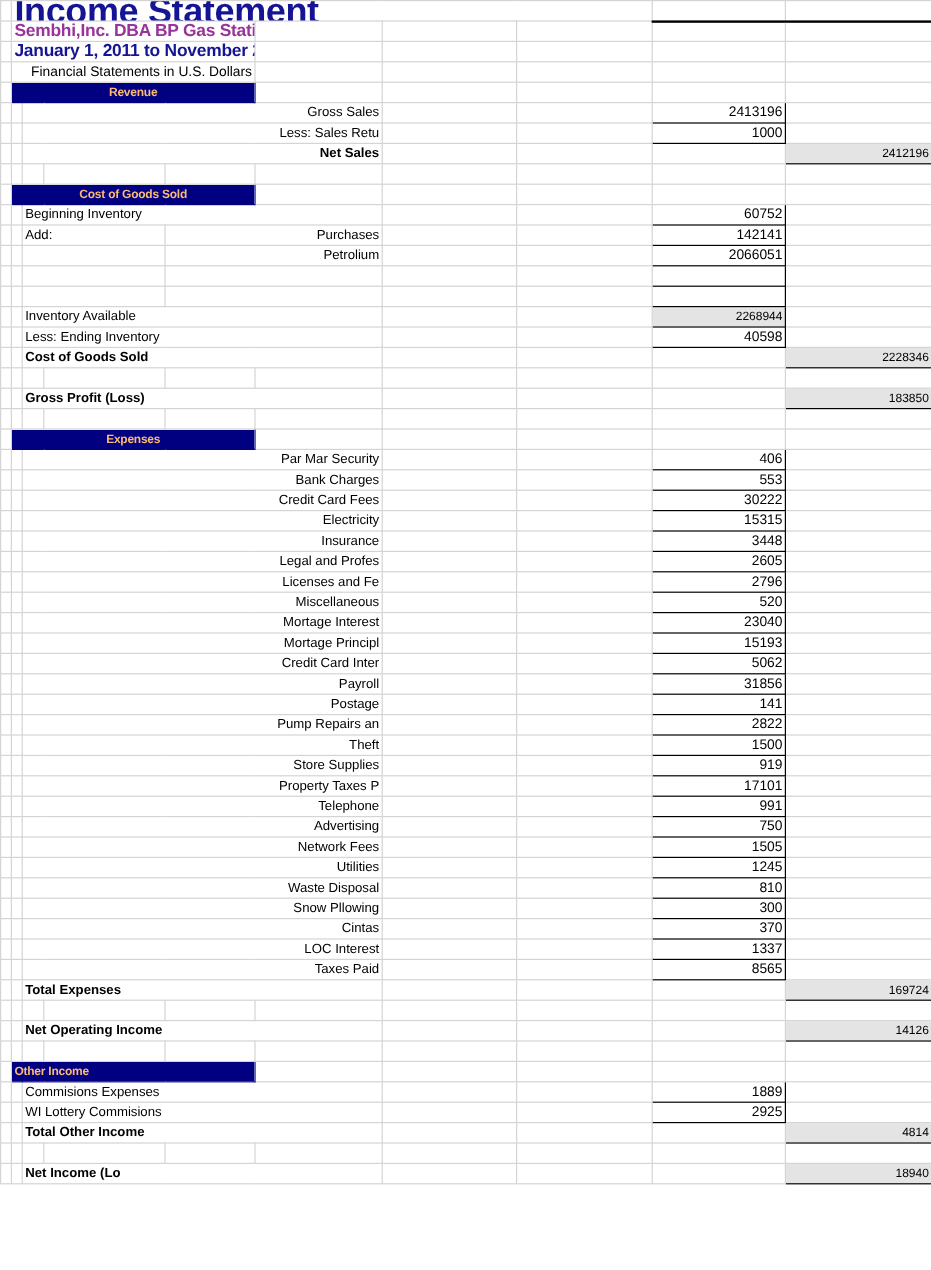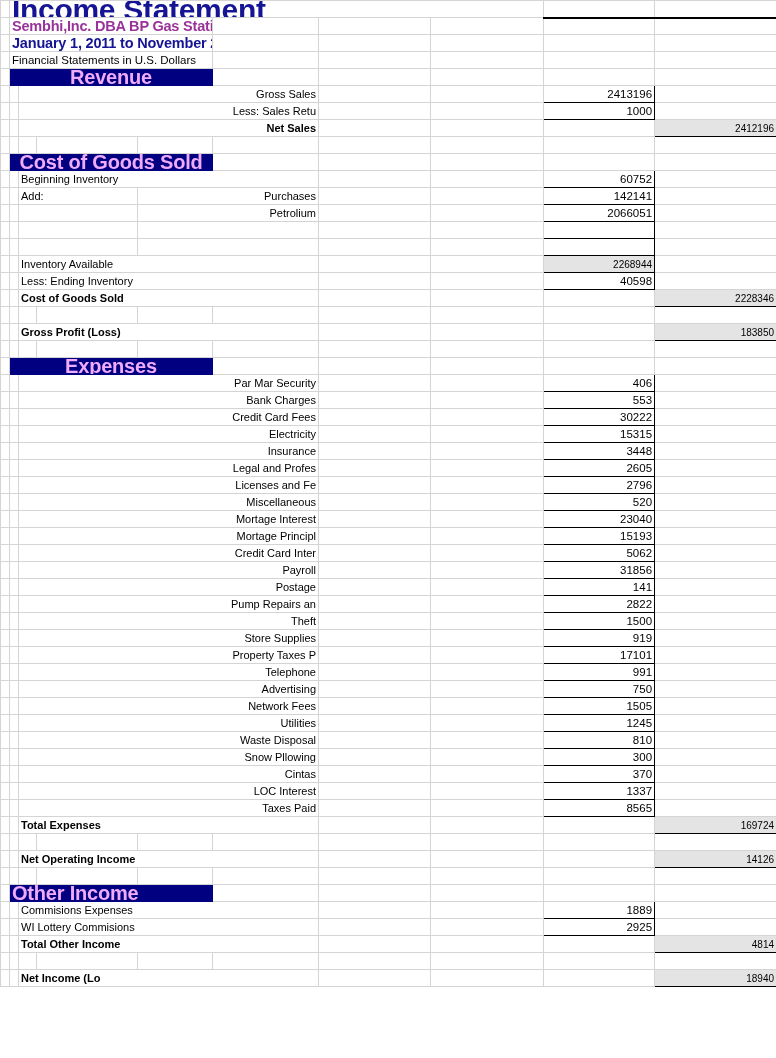--- a/index.html
+++ b/index.html
@@ -65,28 +65,28 @@
     color:#993399;
     letter-spacing:-0.2px;
   }
   .period{
     font-size:14.5px;
     font-weight:bold;
     color:#141494;
     letter-spacing:-0.2px;
   }
   .bigrow td{height:20px;}
-  .subnote{font-size:11.5px;color:#000;}
+  .subnote{font-size:11.5px;color:#000;text-align:right;}
 
   
   .banner{
     background:#000080;
-    color:#f0abfc;
+    color:#fdba74;
     font-weight:bold;
-    font-size:20px;
+    font-size:10px;
     border:1px solid #000080 !important;
     letter-spacing:-0.2px;
     margin-top:21px;
   }
   .bannerrow td{height:18px;}
 
   
   .box{
     border:1px solid #000 !important;
     text-align:right;

